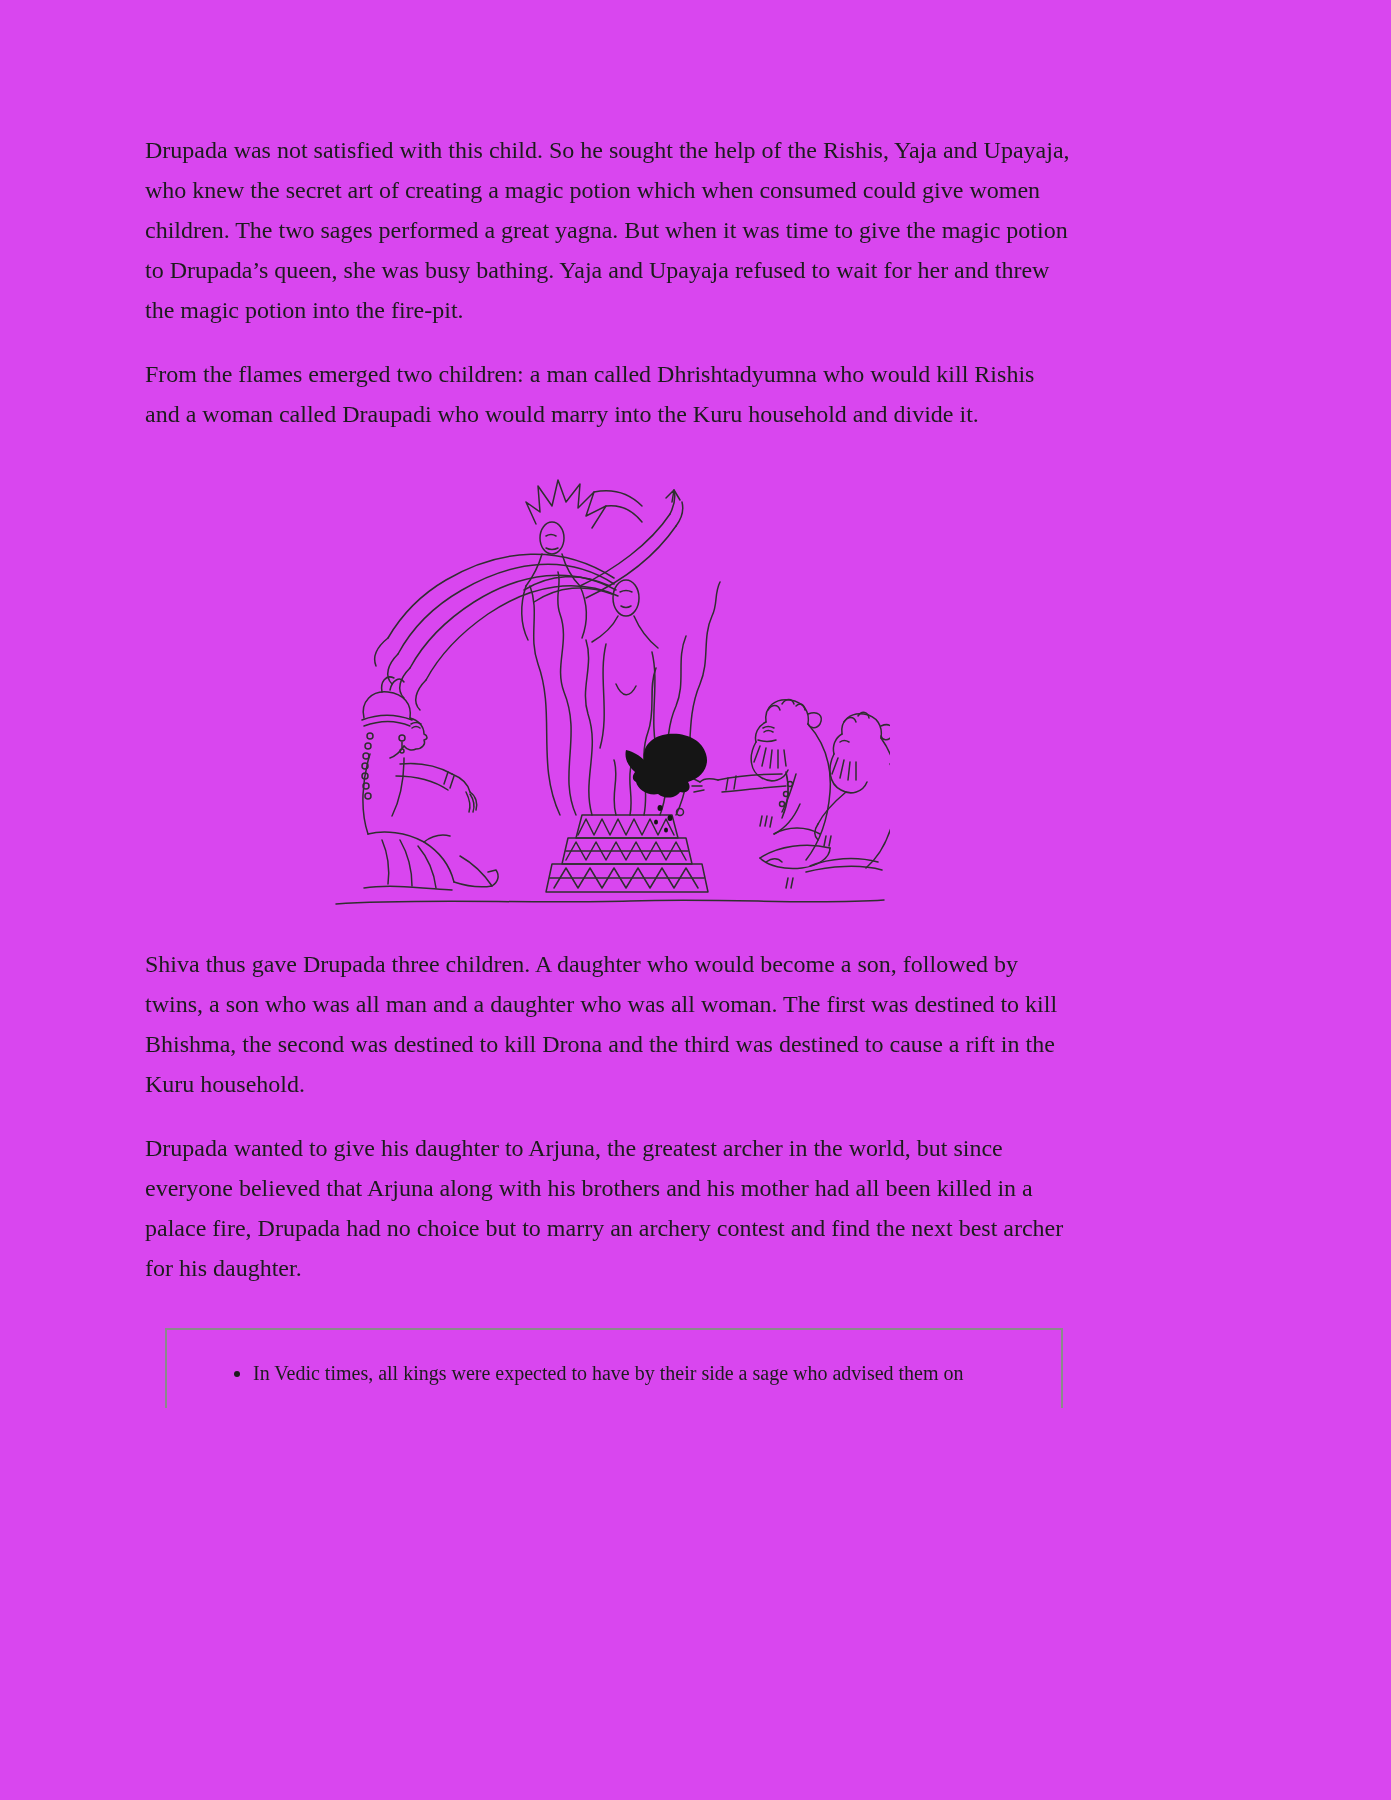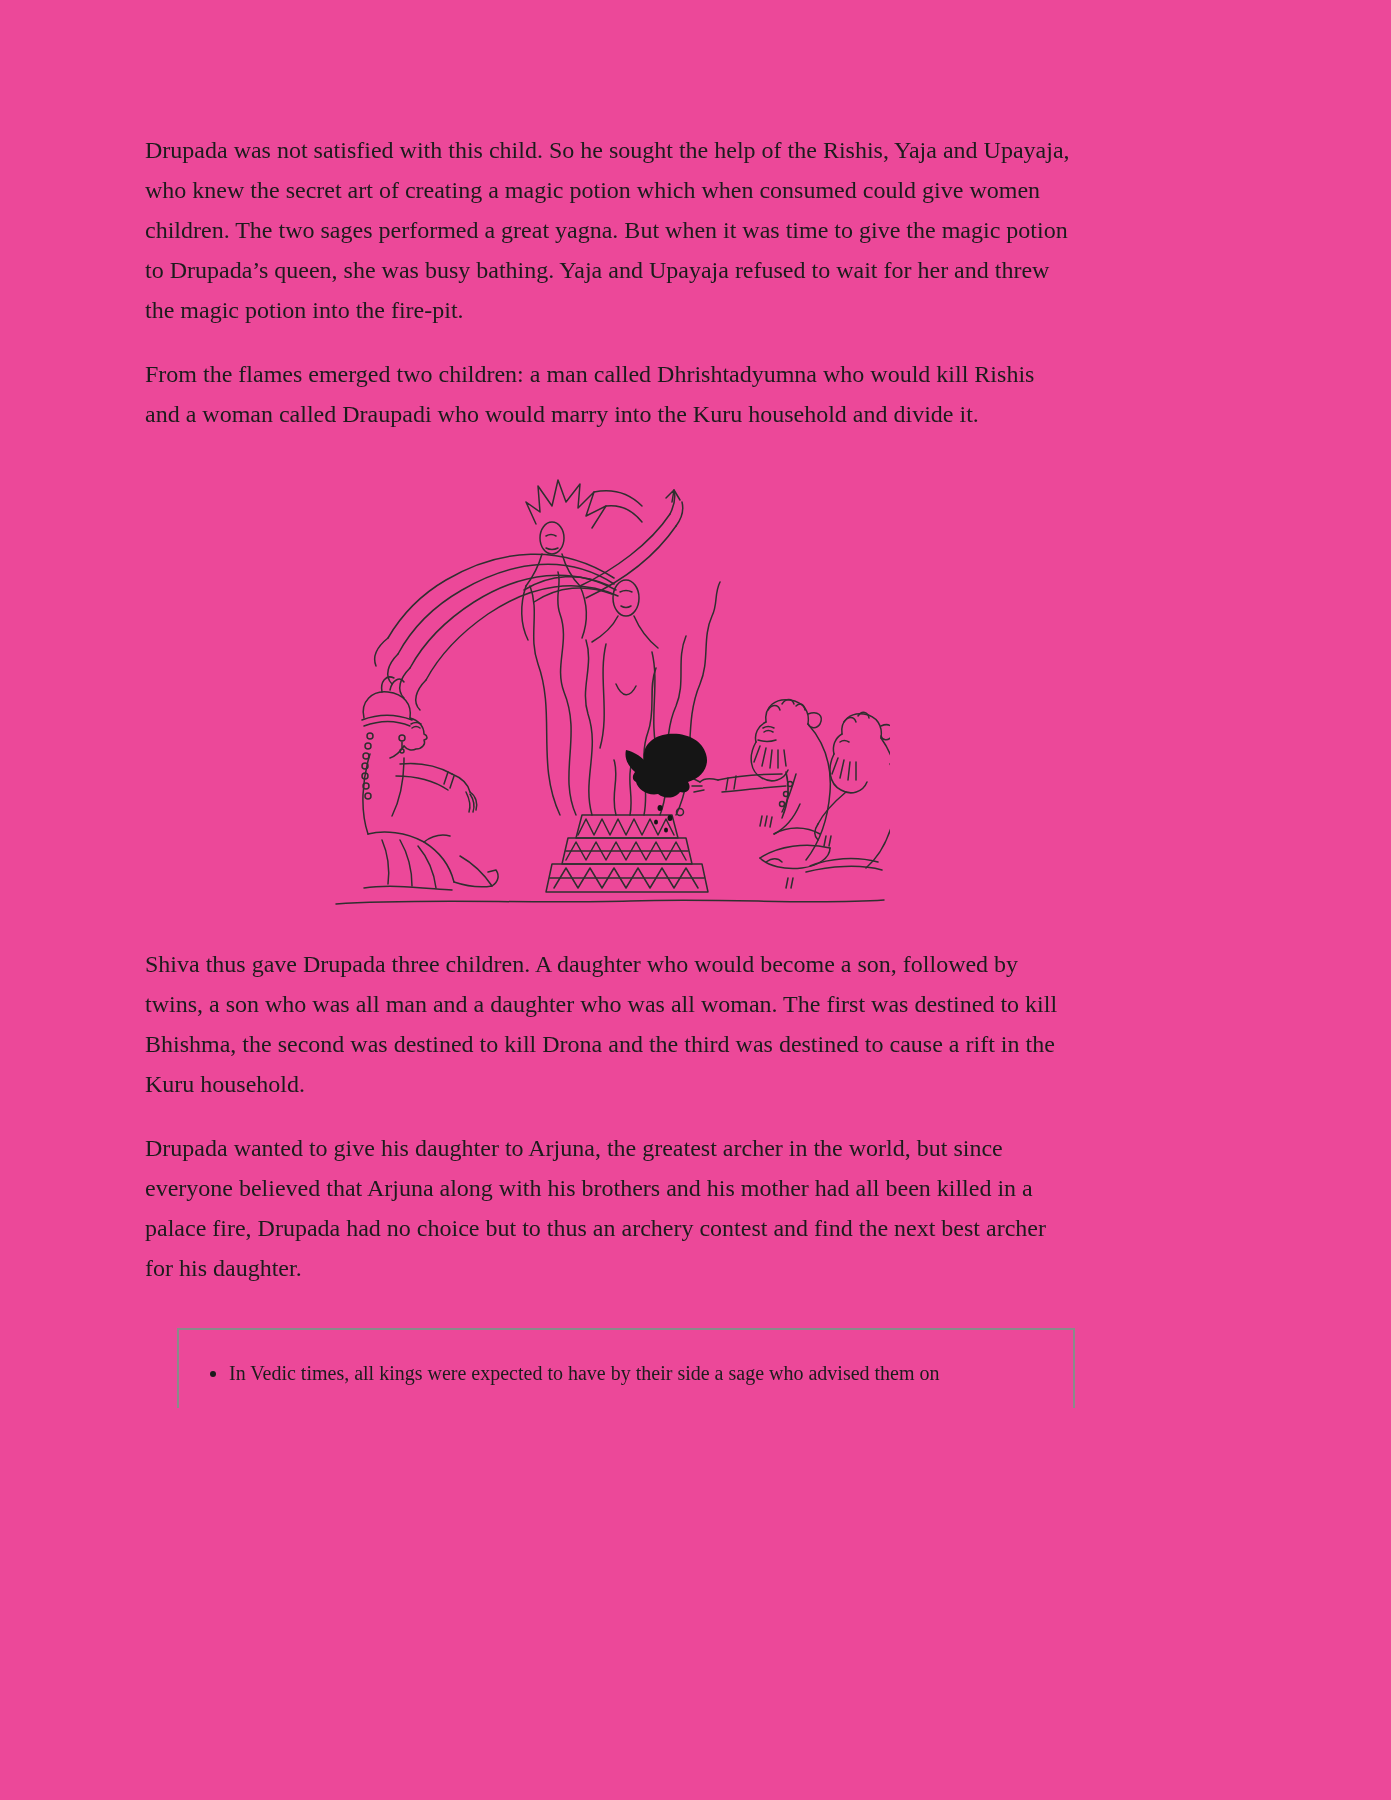--- a/index.html
+++ b/index.html
@@ -4,21 +4,21 @@
 <style>
   html, body {
     margin: 0;
     padding: 0;
     background: #ffffff;
   }
   .page {
     position: relative;
     width: 1391px;
     height: 1800px;
-    background: #ec4899;
+    background: #d946ef;
     overflow: hidden;
     font-family: "Liberation Serif", "DejaVu Serif", serif;
     color: #1c1c1c;
   }
   .content {
     padding: 130px 316px 0 145px;
   }
   .para {
     font-size: 24px;
     line-height: 40px;
@@ -30,26 +30,26 @@
     width: 560px;
     height: 440px;
   }
   .figure svg {
     display: block;
     width: 560px;
     height: 440px;
   }
   .note-box {
     box-sizing: border-box;
-    margin: 40px 0 0 32px;
+    margin: 40px 0 0 20px;
     width: 898px;
     height: 80px;
     border: 2px solid #8a8a8a;
     border-bottom: none;
-    padding: 26px 40px 0 24px;
+    padding: 26px 40px 0 60px;
     overflow: hidden;
   }
   .note-box ul {
     margin: 0;
     padding: 0 0 0 26px;
     list-style: disc outside;
   }
   .note-box li {
     font-size: 20px;
     line-height: 34px;
@@ -217,21 +217,21 @@
           <ellipse cx="340" cy="344" rx="2.5" ry="3"></ellipse>
           <ellipse cx="326" cy="348" rx="2" ry="2.5"></ellipse>
           <ellipse cx="336" cy="356" rx="2" ry="2.5"></ellipse>
         </g>
         <circle cx="350" cy="338" r="3.5" fill="none" stroke="#2f2f2f" stroke-width="1.5"></circle>
       </svg>
     </div>
 
     <p class="para">Shiva thus gave Drupada three children. A daughter who would become a son, followed by twins, a son who was all man and a daughter who was all woman. The first was destined to kill Bhishma, the second was destined to kill Drona and the third was destined to cause a rift in the Kuru household.</p>
 
-    <p class="para">Drupada wanted to give his daughter to Arjuna, the greatest archer in the world, but since everyone believed that Arjuna along with his brothers and his mother had all been killed in a palace fire, Drupada had no choice but to thus an archery contest and find the next best archer for his daughter.</p>
+    <p class="para">Drupada wanted to give his daughter to Arjuna, the greatest archer in the world, but since everyone believed that Arjuna along with his brothers and his mother had all been killed in a palace fire, Drupada had no choice but to marry an archery contest and find the next best archer for his daughter.</p>
 
     <div class="note-box">
       <ul>
         <li>In Vedic times, all kings were expected to have by their side a sage who advised them on</li>
       </ul>
     </div>
 
   </div>
 </div>
 

